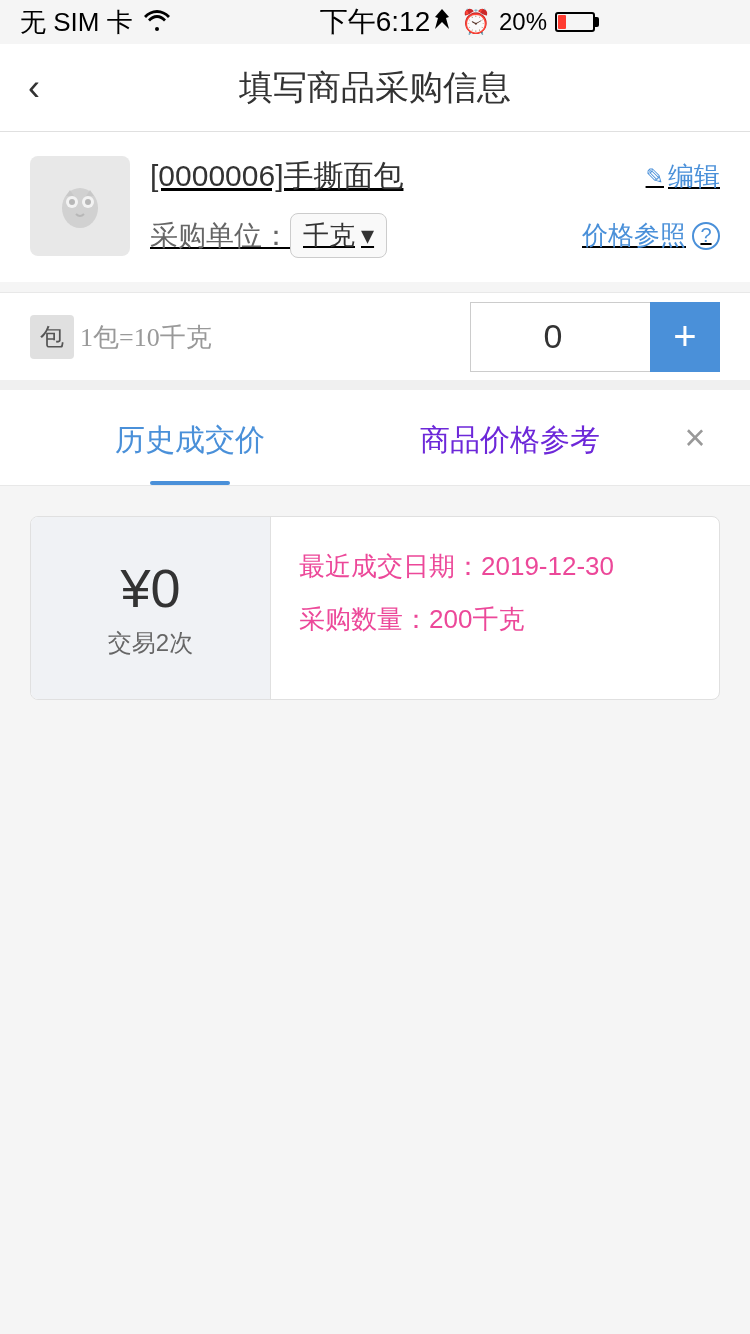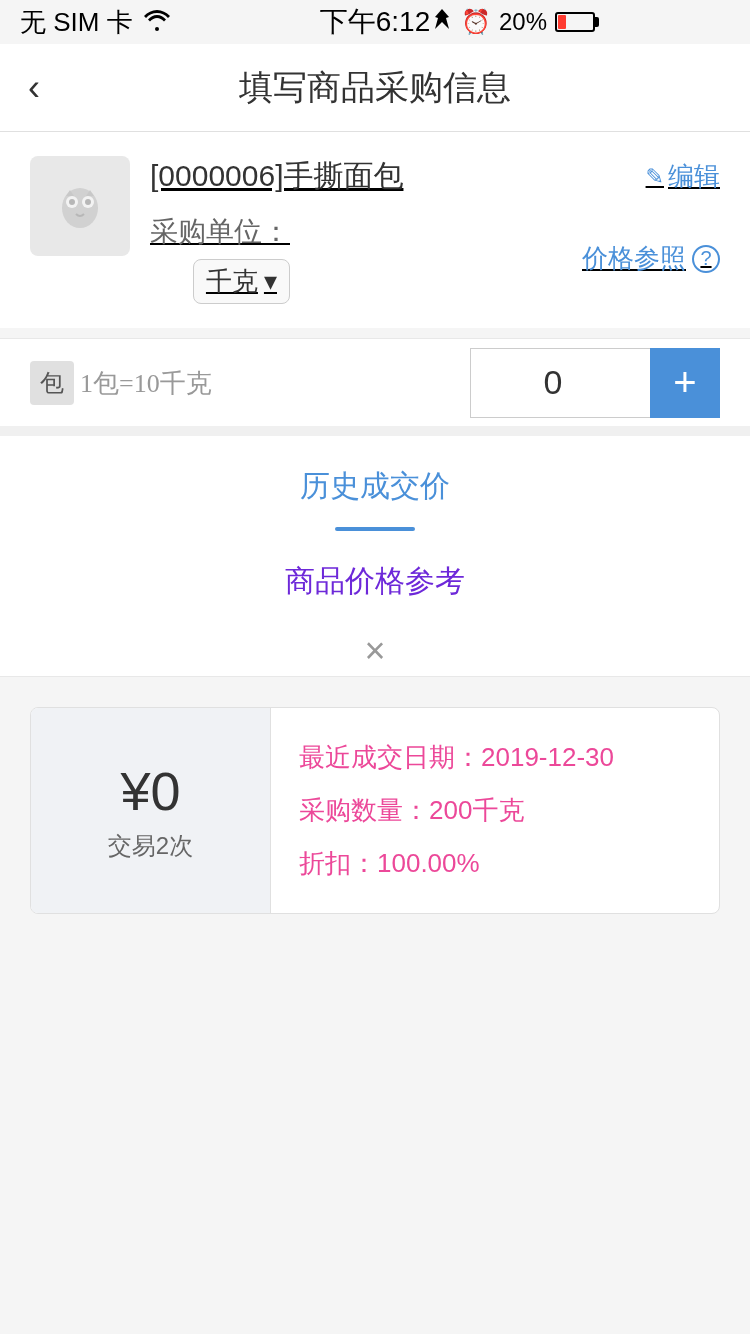--- a/index.html
+++ b/index.html
@@ -272,21 +272,20 @@
 
     
     .tabs-bar {
       width: 750px;
       background: #fff;
       display: flex;
       align-items: center;
       padding: 0 30px;
       border-bottom: 1px solid #e8e8e8;
       position: relative;
-      flex-direction: column;
     }
     .tab-item {
       flex: 1;
       text-align: center;
       padding: 30px 0 24px;
       font-size: 30px;
       color: #6d28d9;
       cursor: pointer;
       position: relative;
     }
@@ -420,21 +419,21 @@
   </div>
   <div class="product-info">
     <div class="product-title-row">
       <span class="product-name">[0000006]手撕面包</span>
       <span class="edit-link">
         <span class="edit-icon">✎</span>
         <span>编辑</span>
       </span>
     </div>
     <div class="unit-row">
-      <div style="display:flex;align-items:flex-end;gap:8px;flex-direction:column;">
+      <div style="display:flex;align-items:center;">
         <span class="unit-label">采购单位：</span>
         <span class="unit-select">
           <span>千克</span>
           <span>▾</span>
         </span>
       </div>
       <span class="price-ref">
         <span>价格参照</span>
         <span class="price-ref-icon">?</span>
       </span>
@@ -479,19 +478,16 @@
         </div>
         <div class="price-trades">交易2次</div>
       </div>
       <div class="price-card-right">
         <div class="price-detail-row">
           <span>最近成交日期：</span><span>2019-12-30</span>
         </div>
         <div class="price-detail-row">
           <span>采购数量：</span><span>200千克</span>
         </div>
-        <div class="price-detail-row">
-          <span>折扣：</span><span>100.00%</span>
-        </div>
       </div>
     </div>
   </div>
 </div>
 
 </body></html>

